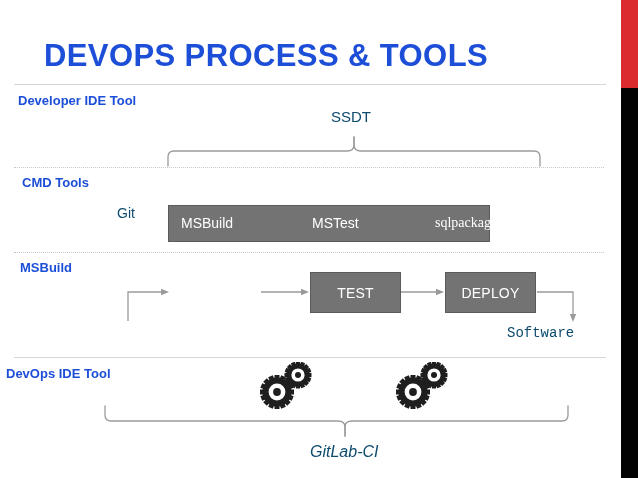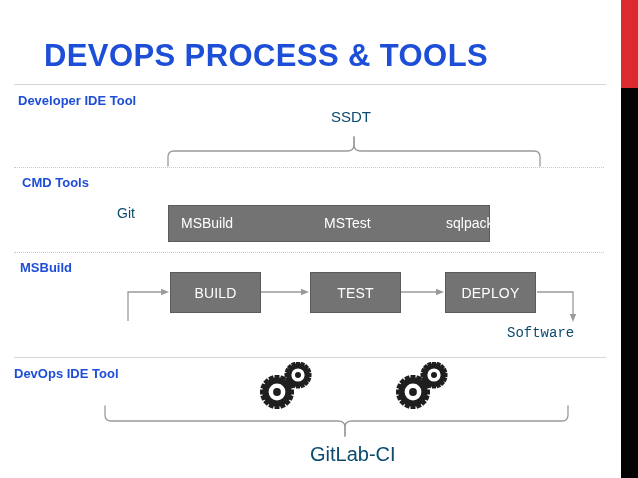--- a/index.html
+++ b/index.html
@@ -124,45 +124,42 @@
   <div class="slide-title">DEVOPS PROCESS &amp; TOOLS</div>
 
   <div class="divider solid" style="top:84px;  width:592px;"></div>
   <div class="divider" style="top:167px; width:590px;"></div>
   <div class="divider" style="top:252px; width:590px;"></div>
   <div class="divider solid" style="top:357px; width:592px;"></div>
 
   <div class="row-label" style="left:18px; top:93px;">Developer IDE Tool</div>
   <div class="row-label" style="left:22px; top:175px;">CMD Tools</div>
   <div class="row-label" style="left:20px; top:260px;">MSBuild</div>
-  <div class="row-label" style="left:14px; top:366px;">DevOps IDE Tool</div>
+  <div class="row-label" style="left:6px; top:366px;">DevOps IDE Tool</div>
 
   <div class="caption" style="left:331px; top:108px; font-size:15px;">SSDT</div>
 
   <div class="caption" style="left:117px; top:205px;">Git</div>
 
   <div class="grey-box tool-strip">
     <div class="tool-strip-label" style="left:12px;">MSBuild</div>
-    <div class="tool-strip-label" style="left:155px;">MSTest</div>
-    <div class="tool-strip-label" style="left:277px;">sqlpackage</div>
-  </div>
-
-  <div class="grey-box proc-box proc-build">
-    <span>BUILD</span>
-  </div>
+    <div class="tool-strip-label" style="left:143px;">MSTest</div>
+    <div class="tool-strip-label" style="left:266px;font-family:Liberation Serif, serif;">sqlpackage</div>
+  </div>
+
   <div class="grey-box proc-box proc-test">
     <span>TEST</span>
   </div>
   <div class="grey-box proc-box proc-deploy">
     <span>DEPLOY</span>
   </div>
 
   <div class="caption" style="left:507px; top:325px;font-family:Liberation Mono, monospace;">Software</div>
 
-  <div class="caption" style="left:310px; top:443px; font-size:20px;">GitLab-CI</div>
+  <div class="caption" style="left:310px; top:443px; font-size:16px;font-style:italic;">GitLab-CI</div>
 
   <svg class="overlay" viewBox="0 0 638 478">
 
     <g fill="none" stroke="#9a9a9a" stroke-width="1.3" stroke-linecap="round">
       <path d="M168,166 L168,157 Q168,151 174,151 L347,151 Q354,151 354,145 L354,137"></path>
       <path d="M540,166 L540,157 Q540,151 534,151 L361,151 Q354,151 354,145 L354,137"></path>
     </g>
 
     <g stroke="#9a9a9a" stroke-width="1.3" fill="none">
 

